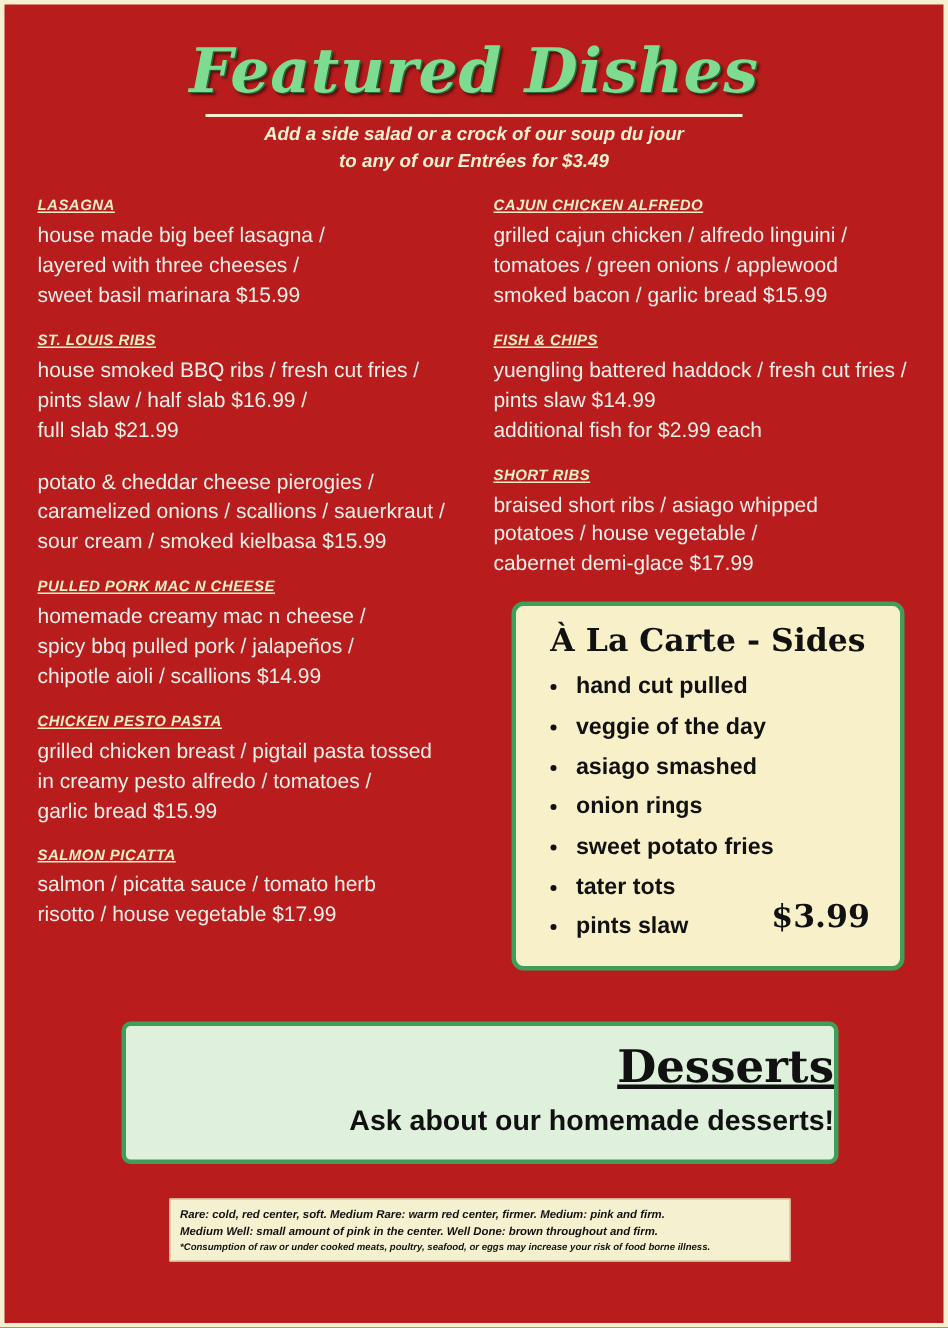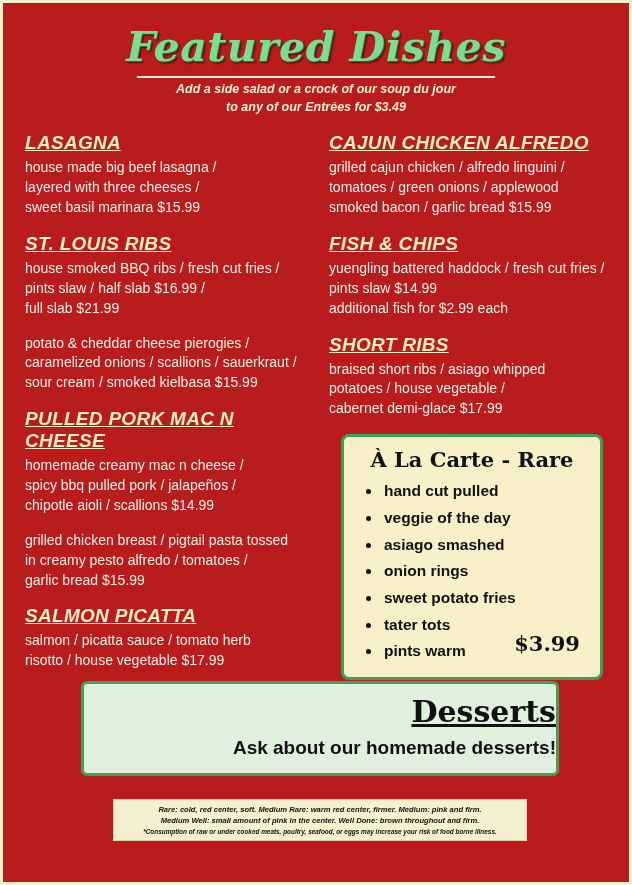--- a/index.html
+++ b/index.html
@@ -55,21 +55,21 @@
   .columns {
     display: flex;
     margin-top: 16px;
     padding: 0 22px 0 22px;
   }
   .col-left { width: 300px; padding-right: 8px; }
   .col-right { width: 286px; padding-left: 6px; }
 
   .dish { margin-bottom: 15px; }
   .dish-name {
-    font-size: 19px;
+    font-size: 10px;
     font-weight: bold;
     font-style: italic;
     color: #f3eec4;
     text-decoration: underline;
     letter-spacing: 0.3px;
     margin-bottom: 4px;
   }
   .dish-desc {
     font-size: 14px;
     color: #efefe8;
@@ -140,21 +140,21 @@
   }
   
   .disclaimer {
     position: absolute;
     left: 110px;
     top: 796px;
     width: 414px;
     background: #f5f0cf;
     border: 1px solid #d8d2a8;
     color: #111;
-    text-align: center;
+    text-align: left;
     font-style: italic;
     font-weight: bold;
     padding: 4px 6px;
     line-height: 1.5;
   }
   .disclaimer .l1 { font-size: 7.6px; }
   .disclaimer .l2 { font-size: 7.6px; }
   .disclaimer .l3 { font-size: 6.4px; }
 </style>
 </head>
@@ -191,20 +191,21 @@
 caramelized onions / scallions / sauerkraut /
 sour cream / smoked kielbasa $15.99</div>
       </div>
       <div class="dish">
         <div class="dish-name">PULLED PORK MAC N CHEESE</div>
         <div class="dish-desc">homemade creamy mac n cheese /
 spicy bbq pulled pork / jalapeños /
 chipotle aioli / scallions $14.99</div>
       </div>
       <div class="dish">
+        <div class="dish-name">CHICKEN PESTO PASTA</div>
         <div class="dish-desc">grilled chicken breast / pigtail pasta tossed
 in creamy pesto alfredo / tomatoes /
 garlic bread $15.99</div>
       </div>
       <div class="dish">
         <div class="dish-name">SALMON PICATTA</div>
         <div class="dish-desc">salmon / picatta sauce / tomato herb
 risotto / house vegetable  $17.99</div>
       </div>
     </div>
@@ -223,29 +224,29 @@
 additional fish for $2.99 each</div>
       </div>
       <div class="dish">
         <div class="dish-name">SHORT RIBS</div>
         <div class="dish-desc">braised short ribs / asiago whipped
 potatoes / house vegetable /
 cabernet demi-glace  $17.99</div>
       </div>
 
       <div class="alacarte">
-        <div class="alacarte-title">À La Carte - Rare</div>
+        <div class="alacarte-title">À La Carte - Sides</div>
         <ul class="alacarte-list">
           <li>hand cut pulled</li>
           <li>veggie of the day</li>
           <li>asiago smashed</li>
           <li>onion rings</li>
           <li>sweet potato fries</li>
           <li>tater tots</li>
-          <li>pints warm</li>
+          <li>pints slaw</li>
         </ul>
         <div class="alacarte-price">$3.99</div>
       </div>
     </div>
 
   </div>
 
   <div class="desserts">
     <div class="desserts-title">Desserts</div>
     <div class="desserts-sub">Ask about our homemade desserts!</div>

